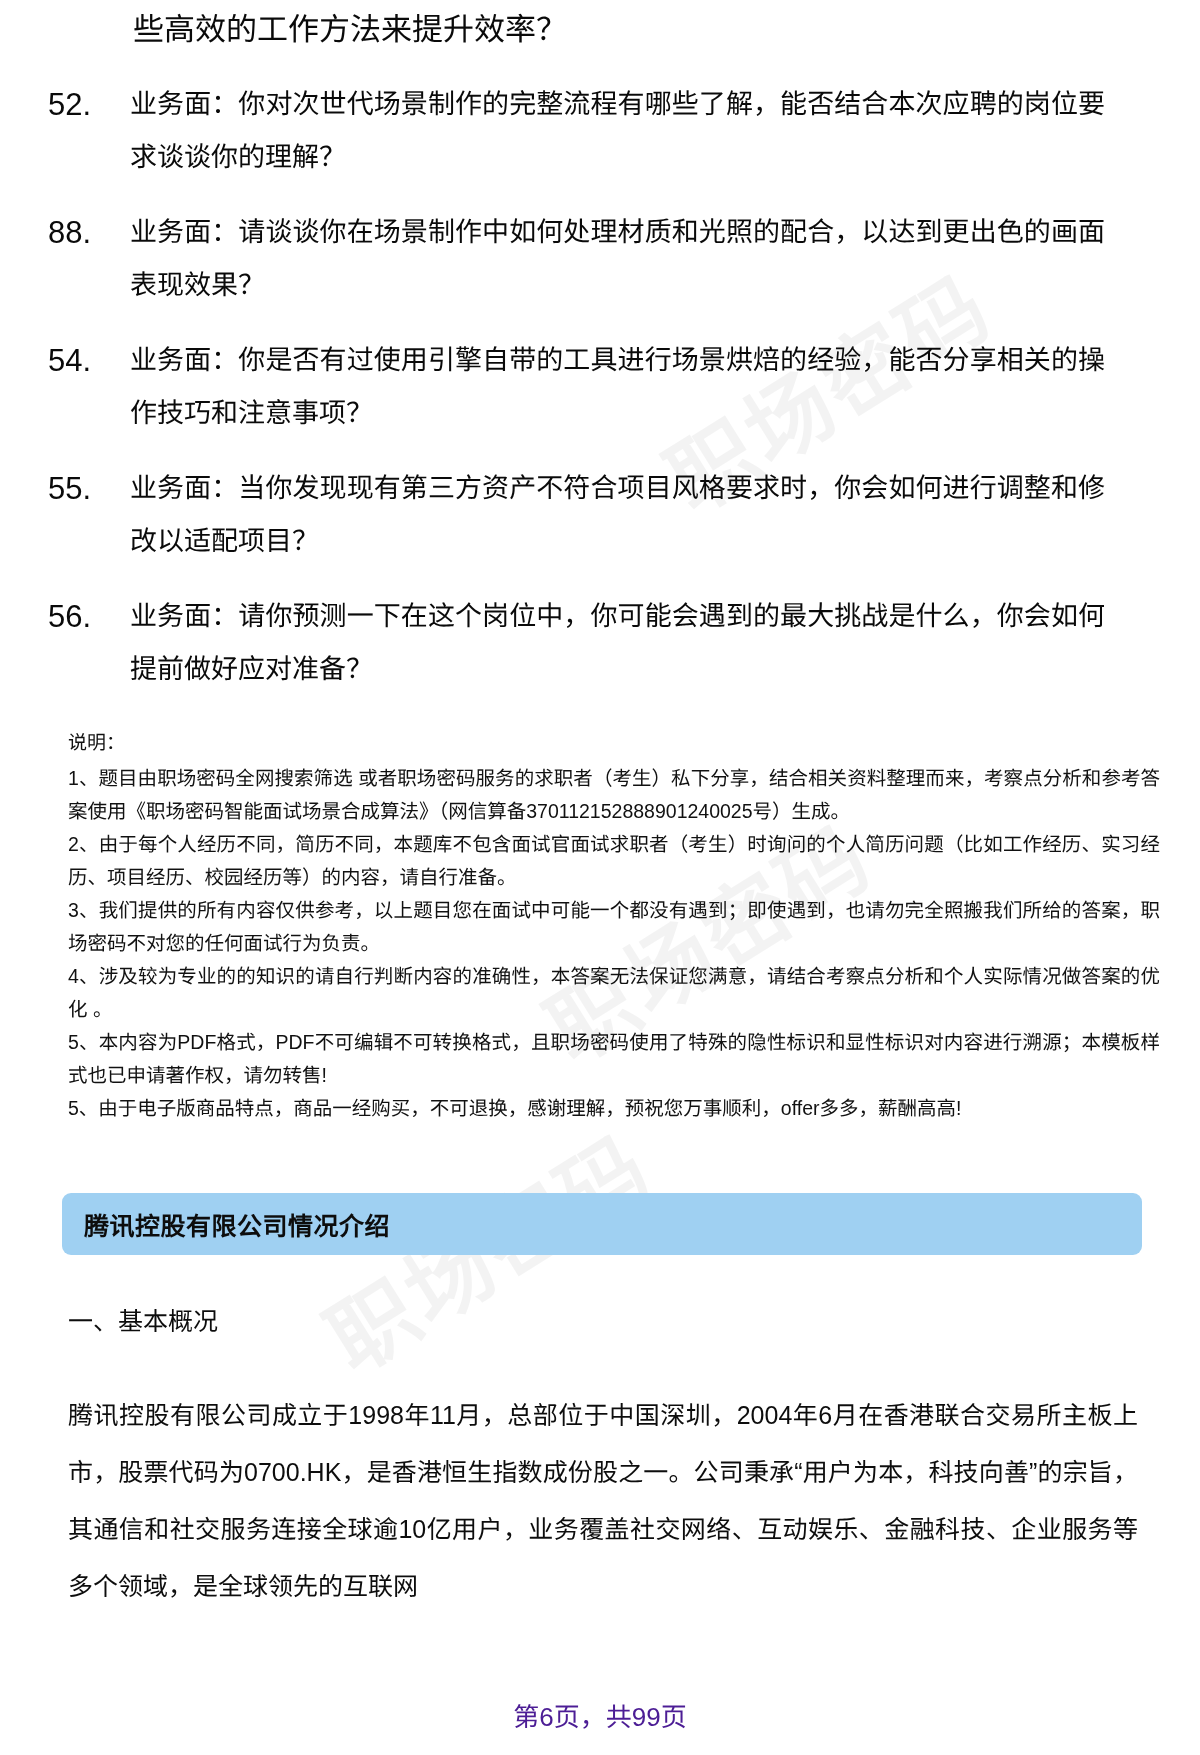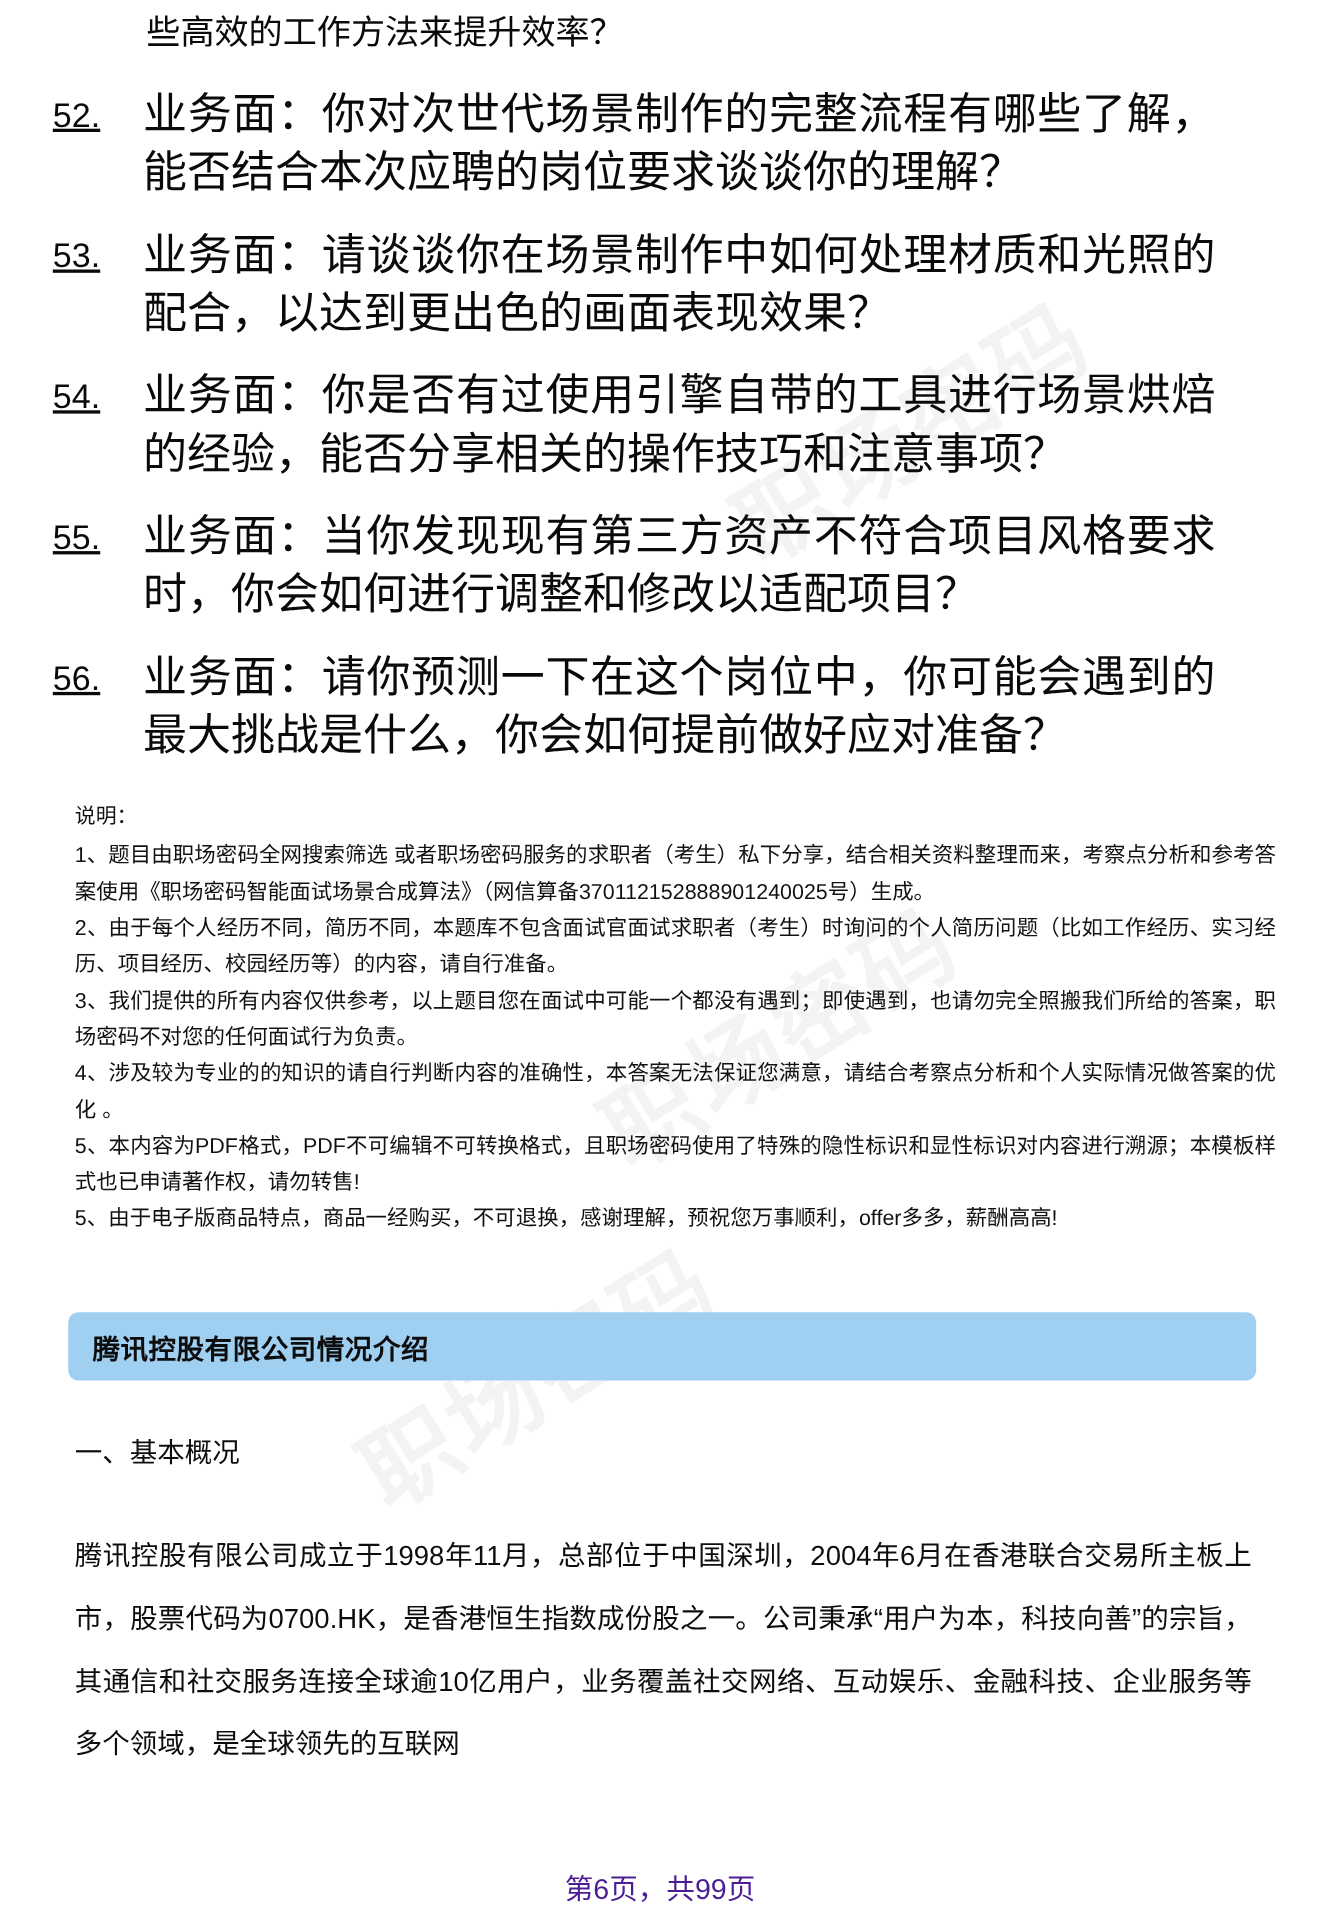--- a/index.html
+++ b/index.html
@@ -84,25 +84,24 @@
     padding: 0 95px 0 48px;
     margin-top: 22px;
   }
   .q-num {
     flex: 0 0 auto;
     width: 82px;
     font-size: 31px;
     line-height: 53px;
     text-align: left;
     color: #0a0a0a;
-    text-decoration: underline;
   }
   .q-text {
     flex: 1 1 auto;
-    font-size: 40px;
+    font-size: 27px;
     line-height: 53px;
     color: #0a0a0a;
     text-align: justify;
     text-justify: inter-ideograph;
   }
 
   
   .notes {
     margin: 30px 0 0 0;
     padding: 0 40px 0 68px;
@@ -185,21 +184,21 @@
   <div class="content">
 
     <p class="q-continuation">些高效的工作方法来提升效率？</p>
 
     <ul class="q-list">
       <li class="q-item">
         <span class="q-num">52.</span>
         <span class="q-text">业务面：你对次世代场景制作的完整流程有哪些了解，能否结合本次应聘的岗位要求谈谈你的理解？</span>
       </li>
       <li class="q-item">
-        <span class="q-num">53.</span>
+        <span class="q-num">88.</span>
         <span class="q-text">业务面：请谈谈你在场景制作中如何处理材质和光照的配合，以达到更出色的画面表现效果？</span>
       </li>
       <li class="q-item">
         <span class="q-num">54.</span>
         <span class="q-text">业务面：你是否有过使用引擎自带的工具进行场景烘焙的经验，能否分享相关的操作技巧和注意事项？</span>
       </li>
       <li class="q-item">
         <span class="q-num">55.</span>
         <span class="q-text">业务面：当你发现现有第三方资产不符合项目风格要求时，你会如何进行调整和修改以适配项目？</span>
       </li>

